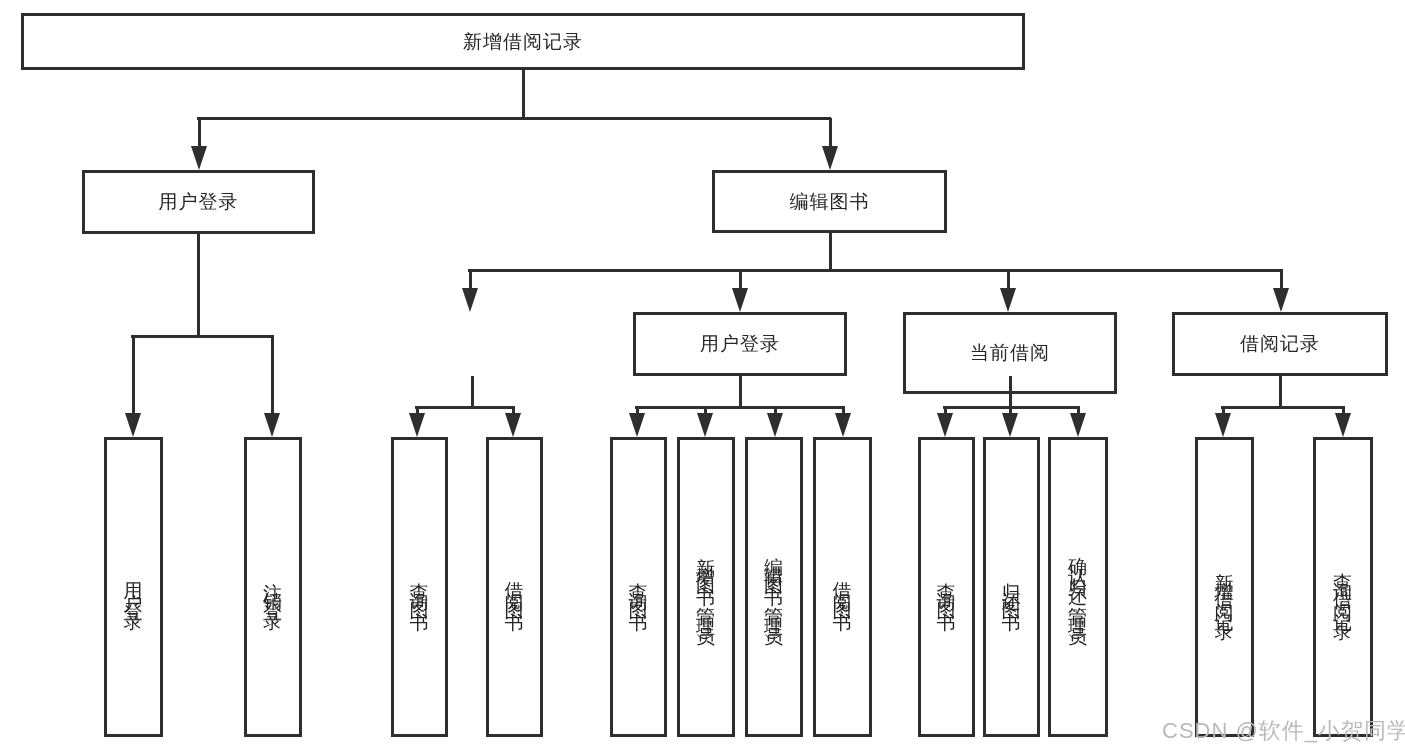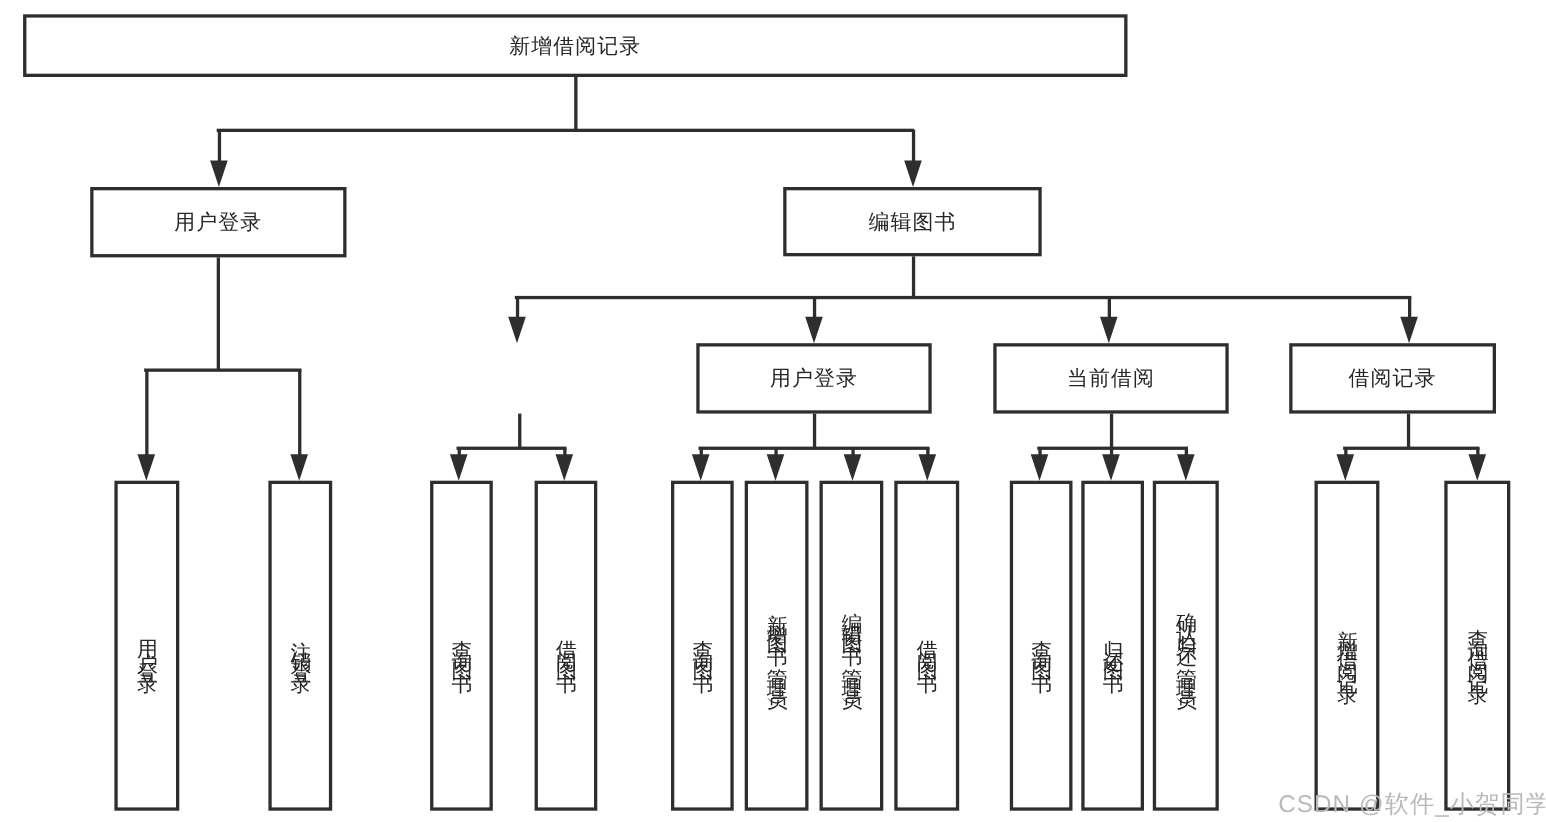--- a/index.html
+++ b/index.html
@@ -63,25 +63,25 @@
 
   <div class="box h" style="left:712px;top:170px;width:235px;height:63px">
     <span>编辑图书</span>
   </div>
 
 
   <div class="box h" style="left:633px;top:312px;width:214px;height:64px">
     <span>用户登录</span>
   </div>
 
-  <div class="box h" style="left:903px;top:312px;width:214px;height:64px">
+  <div class="box h" style="left:903px;top:312px;width:214px;height:82px">
     <span>当前借阅</span>
   </div>
 
-  <div class="box h" style="left:1172px;top:312px;width:188px;height:64px">
+  <div class="box h" style="left:1172px;top:312px;width:216px;height:64px">
     <span>借阅记录</span>
   </div>
 
   <div class="box v" style="left:104px;top:437px;width:59px;height:300px">
     <span>用户登录</span>
   </div>
   <div class="box v" style="left:244px;top:437px;width:58px;height:300px">
     <span>注销登录</span>
   </div>
 

